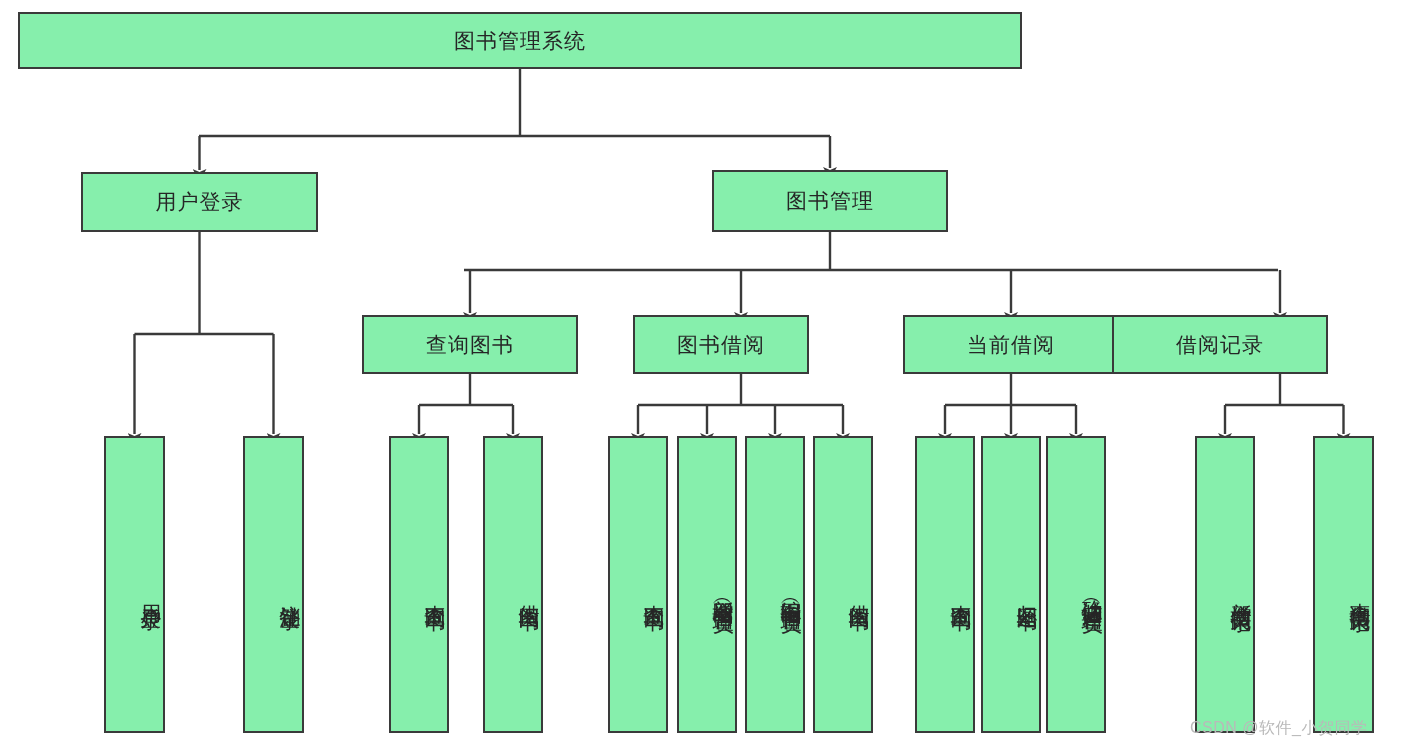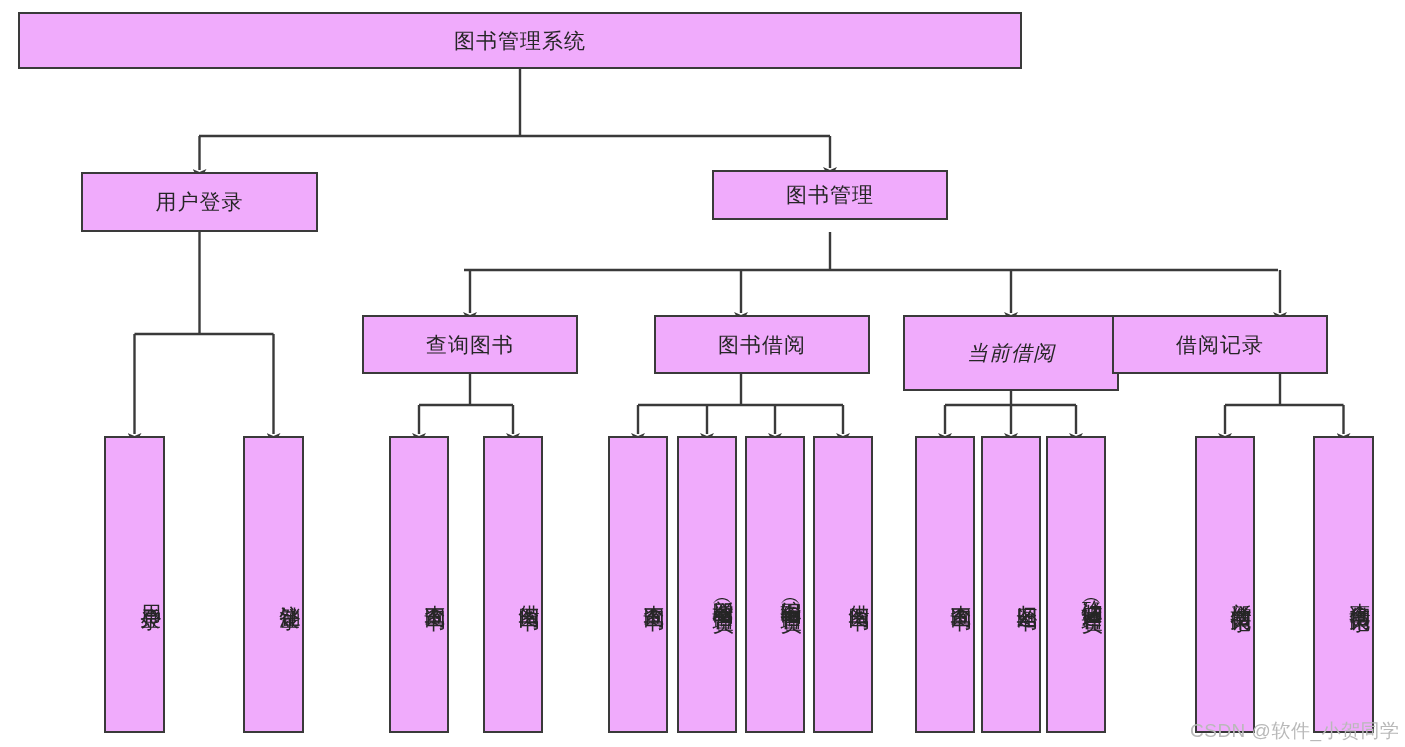--- a/index.html
+++ b/index.html
@@ -21,21 +21,21 @@
     position: absolute;
     left: 0;
     top: 0;
     width: 1405px;
     height: 747px;
     pointer-events: none;
   }
   .node {
     position: absolute;
     box-sizing: border-box;
-    background: #f0abfc;
+    background: #86efac;
     border: 2px solid #3a3a3a;
     display: flex;
     align-items: center;
     justify-content: center;
     color: #262626;
   }
   .node.horiz {
     font-size: 21px;
     letter-spacing: 1px;
   }
@@ -50,21 +50,21 @@
     justify-content: center;
   }
   .node.vert .vtext {
     writing-mode: vertical-rl;
     text-orientation: upright;
     display: block;
     white-space: nowrap;
   }
   .watermark {
     position: absolute;
-    font-size: 19px;
+    font-size: 16px;
     color: #b9b9b9;
     letter-spacing: 0.5px;
     white-space: nowrap;
   }
 </style>
 </head>
 <body>
 
 <div id="canvas">
 
@@ -111,54 +111,54 @@
       </g>
   </svg>
 
   <div id="node-layer">
       <div class="node horiz" style="left: 18px; top: 12px; width: 1004px; height: 57px;">
         <span class="htext">图书管理系统</span>
       </div>
       <div class="node horiz" style="left: 81px; top: 172px; width: 237px; height: 60px;">
         <span class="htext">用户登录</span>
       </div>
-      <div class="node horiz" style="left: 712px; top: 170px; width: 236px; height: 50px;">
+      <div class="node horiz" style="left: 712px; top: 170px; width: 236px; height: 62px;">
         <span class="htext">图书管理</span>
       </div>
       <div class="node vert" style="left: 104px; top: 436px; width: 61px; height: 297px;">
         <span class="vtext">用户登录</span>
       </div>
       <div class="node vert" style="left: 243px; top: 436px; width: 61px; height: 297px;">
         <span class="vtext">注销登录</span>
       </div>
       <div class="node horiz" style="left: 362px; top: 315px; width: 216px; height: 59px;">
         <span class="htext">查询图书</span>
       </div>
       <div class="node vert" style="left: 389px; top: 436px; width: 60px; height: 297px;">
         <span class="vtext">查询图书</span>
       </div>
       <div class="node vert" style="left: 483px; top: 436px; width: 60px; height: 297px;">
         <span class="vtext">借阅图书</span>
       </div>
-      <div class="node horiz" style="left: 654px; top: 315px; width: 216px; height: 59px;">
+      <div class="node horiz" style="left: 633px; top: 315px; width: 176px; height: 59px;">
         <span class="htext">图书借阅</span>
       </div>
       <div class="node vert" style="left: 608px; top: 436px; width: 60px; height: 297px;">
         <span class="vtext">查询图书</span>
       </div>
       <div class="node vert" style="left: 677px; top: 436px; width: 60px; height: 297px;">
         <span class="vtext">新增图书（管理员）</span>
       </div>
       <div class="node vert" style="left: 745px; top: 436px; width: 60px; height: 297px;">
         <span class="vtext">编辑图书（管理员）</span>
       </div>
       <div class="node vert" style="left: 813px; top: 436px; width: 60px; height: 297px;">
         <span class="vtext">借阅图书</span>
       </div>
-      <div class="node horiz" style="left: 903px; top: 315px; width: 216px; height: 76px; font-style: italic;">
+      <div class="node horiz" style="left: 903px; top: 315px; width: 216px; height: 59px;">
         <span class="htext">当前借阅</span>
       </div>
       <div class="node vert" style="left: 915px; top: 436px; width: 60px; height: 297px;">
         <span class="vtext">查询图书</span>
       </div>
       <div class="node vert" style="left: 981px; top: 436px; width: 60px; height: 297px;">
         <span class="vtext">归还图书</span>
       </div>
       <div class="node vert" style="left: 1046px; top: 436px; width: 60px; height: 297px;">
         <span class="vtext">确认归还（管理员）</span>

